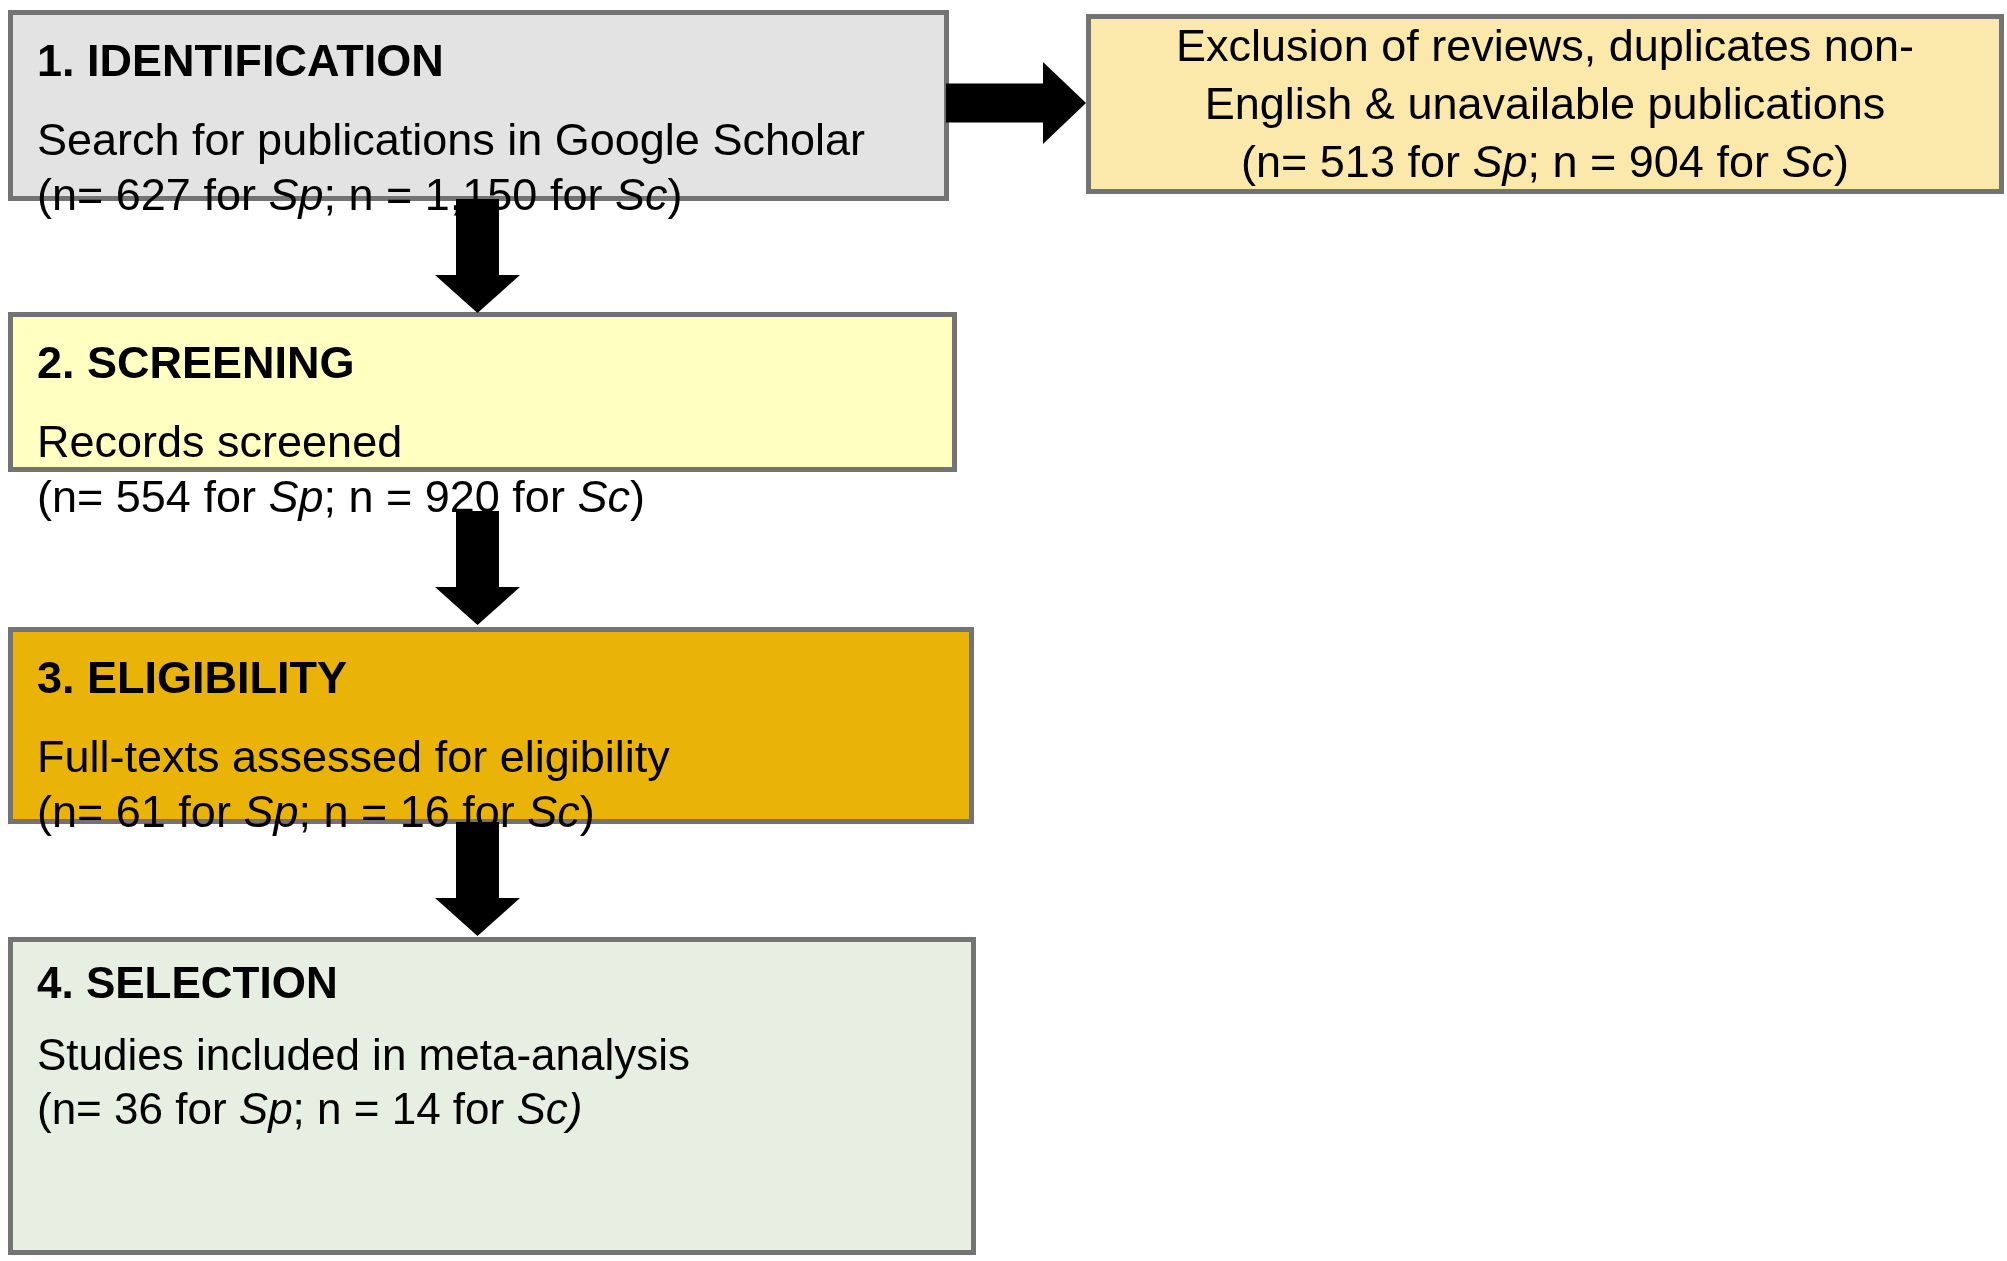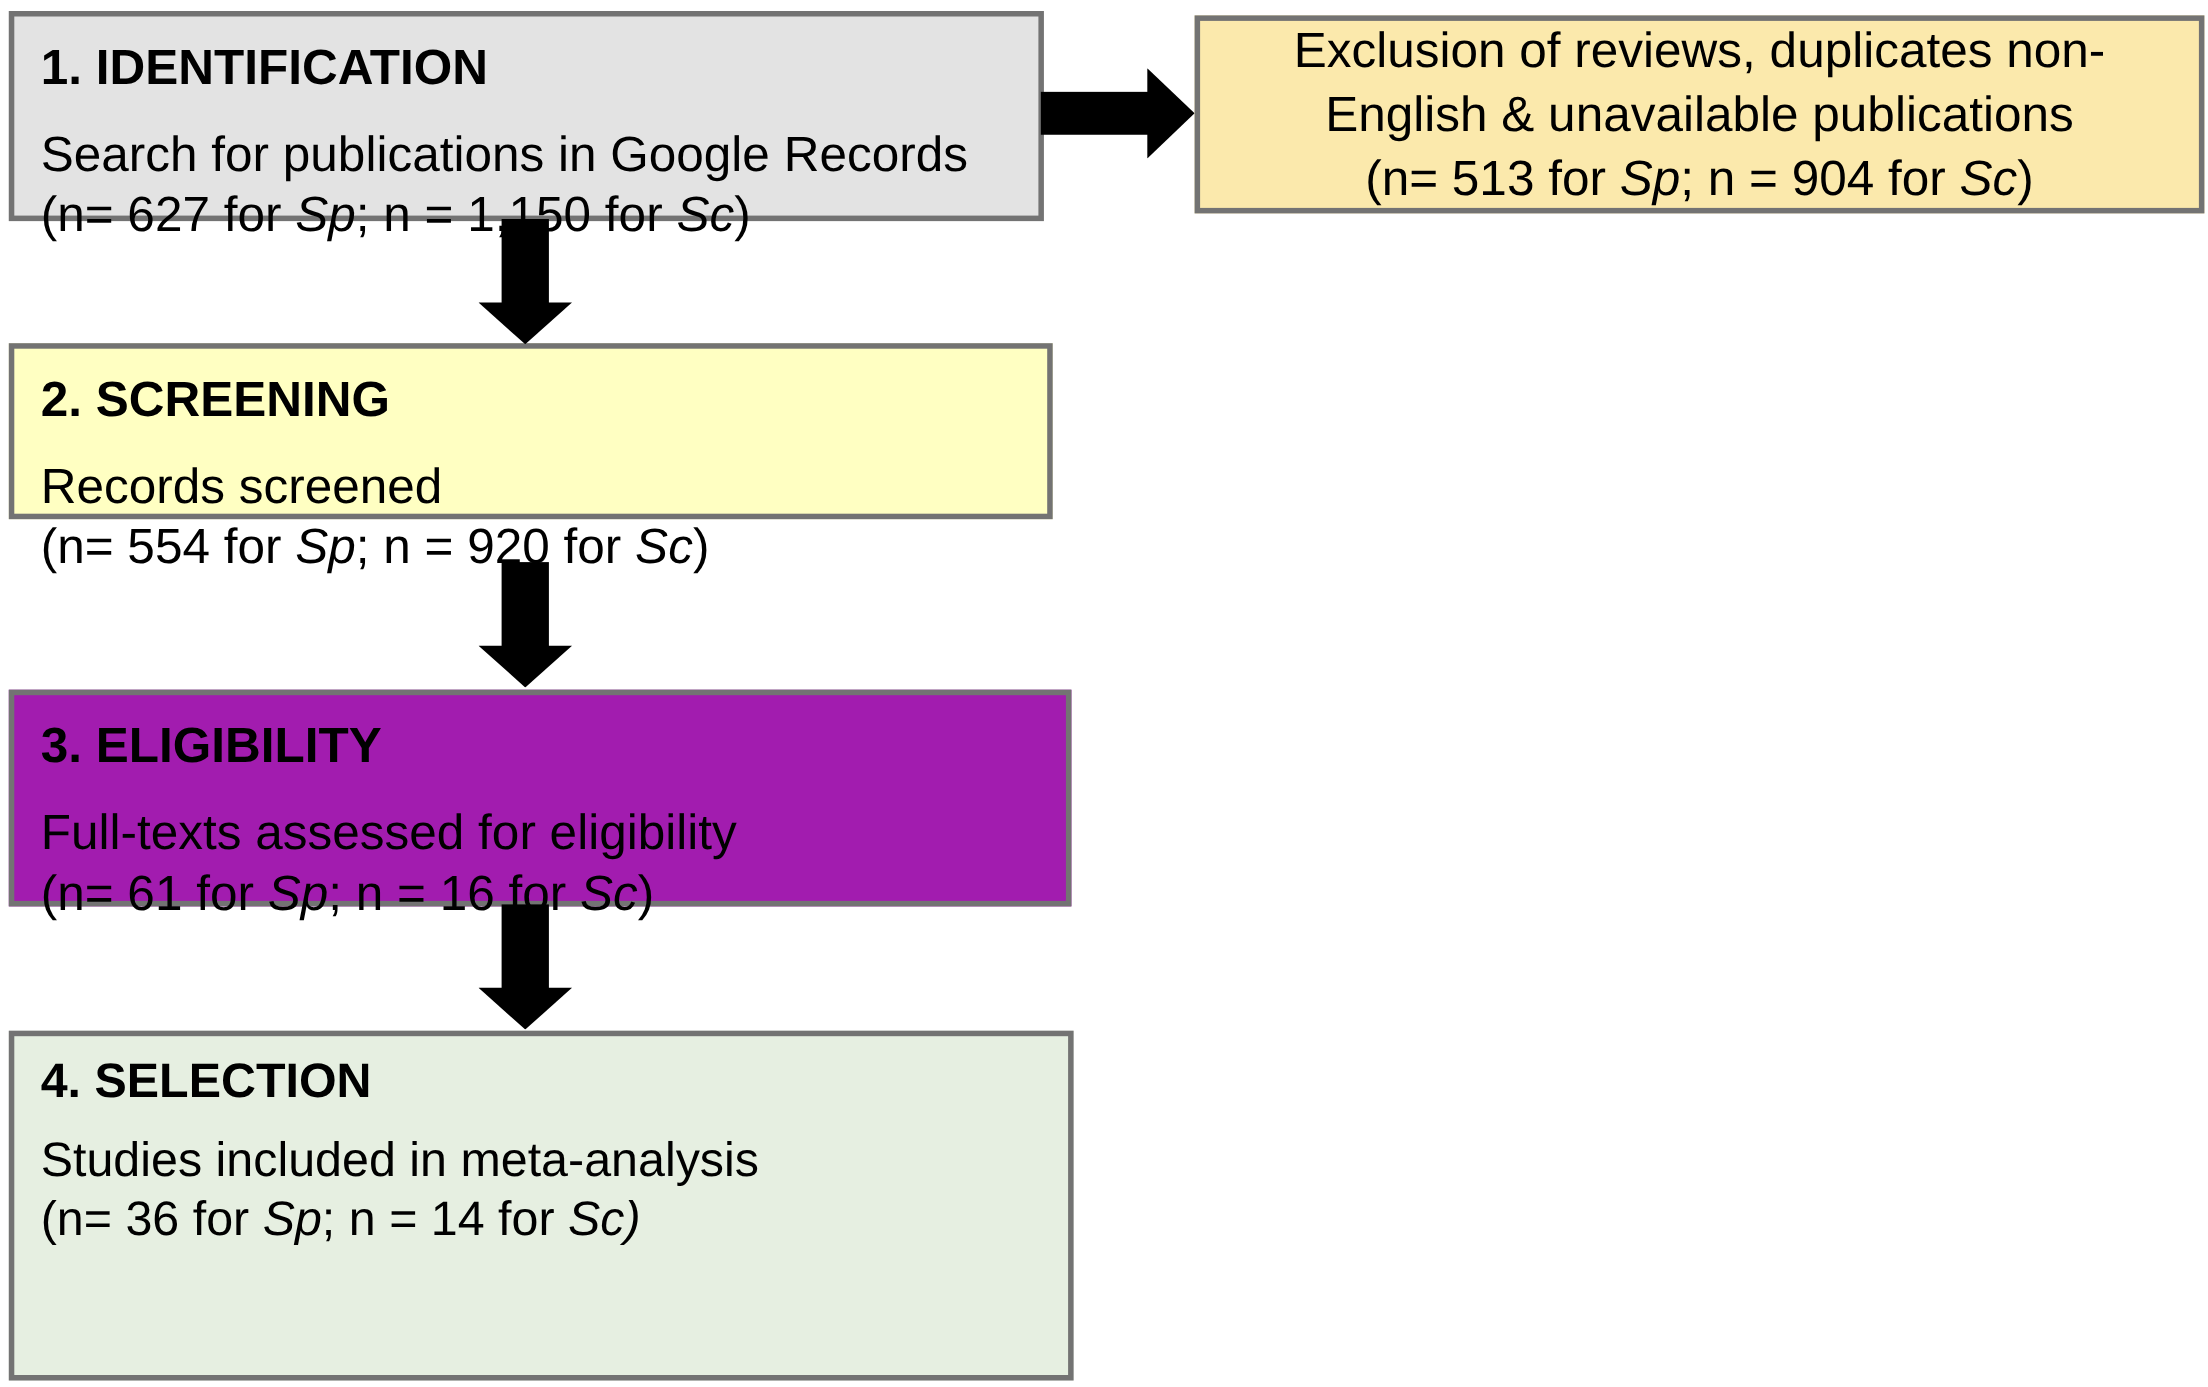--- a/index.html
+++ b/index.html
@@ -63,40 +63,40 @@
   #arrow-down-3 { left: 435px; top: 822px; width: 85px; height: 114px; }
 </style>
 </head>
 <body>
 
 <div id="canvas">
 
   <div class="box" id="box-identification" style="background-color: rgb(227, 227, 227);">
     <div class="heading">1. IDENTIFICATION</div>
     <div class="body">
-      <div>Search for publications in Google Records</div>
+      <div>Search for publications in Google Scholar</div>
       <div class="stats"><span>(n= 627 for </span><span class="it">Sp</span><span>; n = 1,150 for </span><span class="it">Sc</span><span>)</span></div>
     </div>
   </div>
 
   <div class="box" id="box-exclusion" style="background-color: rgb(251, 233, 172); text-align: center;">
     <div>Exclusion of reviews, duplicates non-</div>
     <div>English &amp; unavailable publications</div>
     <div class="stats"><span>(n= 513 for </span><span class="it">Sp</span><span>; n = 904 for </span><span class="it">Sc</span><span>)</span></div>
   </div>
 
   <div class="box" id="box-screening" style="background-color: rgb(255, 255, 194);">
     <div class="heading">2. SCREENING</div>
     <div class="body">
       <div>Records screened</div>
       <div class="stats"><span>(n= 554 for </span><span class="it">Sp</span><span>; n = 920 for </span><span class="it">Sc</span><span>)</span></div>
     </div>
   </div>
 
-  <div class="box" id="box-eligibility" style="background-color: #a21caf;">
+  <div class="box" id="box-eligibility" style="background-color: #eab308;">
     <div class="heading">3. ELIGIBILITY</div>
     <div class="body">
       <div>Full-texts assessed for eligibility</div>
       <div class="stats"><span>(n= 61 for </span><span class="it">Sp</span><span>; n = 16 for </span><span class="it">Sc</span><span>)</span></div>
     </div>
   </div>
 
   <div class="box" id="box-selection" style="background-color: rgb(230, 239, 225);">
     <div class="heading">4. SELECTION</div>
     <div class="body">

